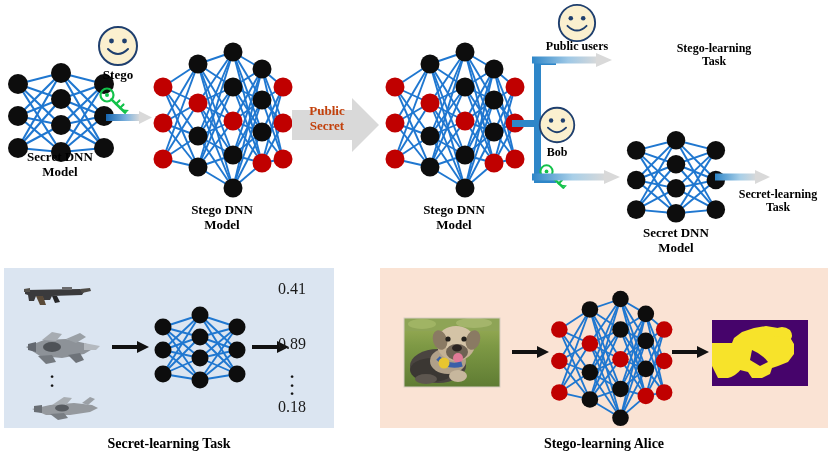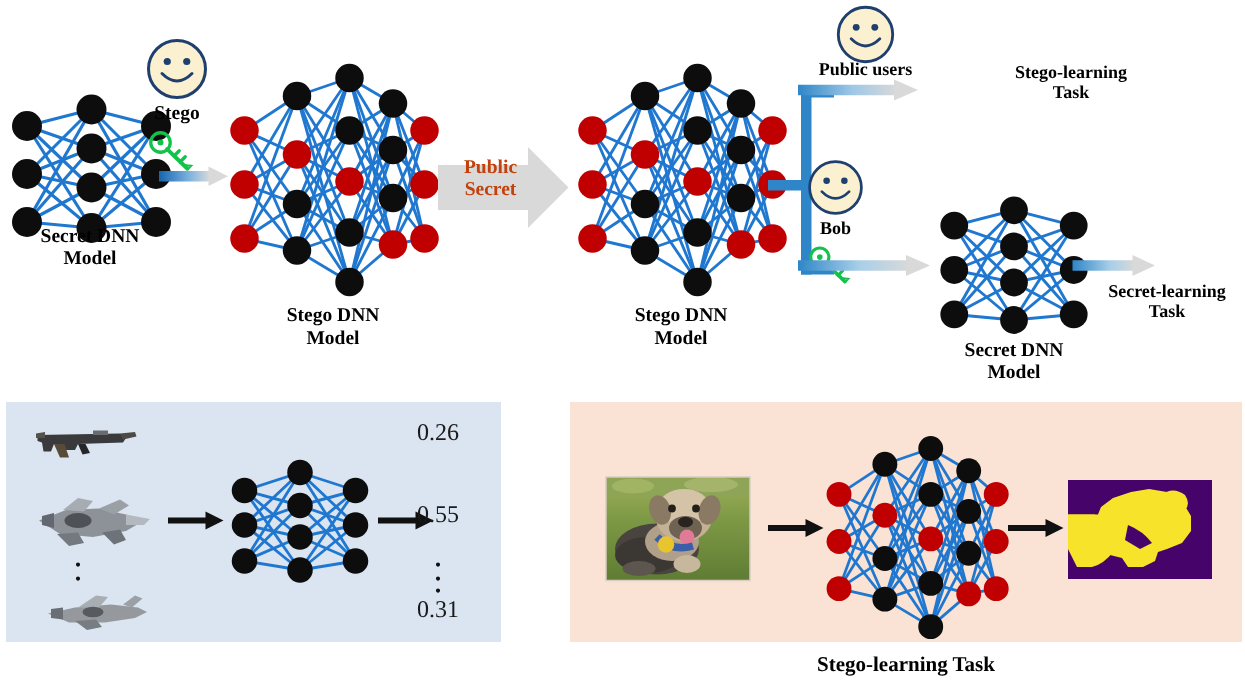--- a/index.html
+++ b/index.html
@@ -565,29 +565,30 @@
     </svg>
   </div>
 
   <div class="abs" style="left:252px; top:340px;">
     <svg width="38" height="14" viewBox="0 0 38 14">
       <rect x="0" y="5" width="27" height="4" fill="#111"></rect>
       <path d="M25 1 L37 7 L25 13 Z" fill="#111"></path>
     </svg>
   </div>
 
-  <div class="abs num" style="left:254px; top:280px; width:76px; text-align:center;">0.26</div>
-  <div class="abs num" style="left:254px; top:335px; width:76px; text-align:center;">0.55</div>
+  <div class="abs num" style="left:254px; top:280px; width:76px; text-align:center;">0.41</div>
+  <div class="abs num" style="left:254px; top:335px; width:76px; text-align:center;">0.89</div>
   <div class="abs dots-v" style="left:254px; top:373px; width:76px;">
     <span style="display:block;">·</span>
       <span style="display:block;">·</span>
       <span style="display:block;">·</span>
   </div>
-  <div class="abs num" style="left:254px; top:398px; width:76px; text-align:center;">0.31</div>
-
+  <div class="abs num" style="left:254px; top:398px; width:76px; text-align:center;">0.18</div>
+
+  <div class="abs lbl lbl-14" style="left:4px; top:436px; width:330px;">Secret-learning Task</div>
 
   <div class="abs panel-right" style="left:380px; top:268px; width:448px; height:160px;"></div>
 
   <div class="abs" style="left:404px; top:318px; width:96px; height:69px;">
     <svg width="96" height="69" viewBox="0 0 96 69">
       <defs>
         <linearGradient id="grass" x1="0" y1="0" x2="0" y2="1">
           <stop offset="0%" stop-color="#9fb15a"></stop>
             <stop offset="40%" stop-color="#7e9945"></stop>
             <stop offset="100%" stop-color="#5f7c33"></stop>
@@ -740,15 +741,15 @@
     <svg width="96" height="66" viewBox="0 0 96 66">
       <rect x="0" y="0" width="96" height="66" fill="#46046b"></rect>
       <path d="M0 23 L20 23 L22 18 L30 12 L42 8 L54 6 L66 8 L76 14 L82 24 L82 34 L76 42 L66 46 L60 48 L58 54 L50 58 L40 58 L36 52 L28 50 L20 52 L14 58 L6 58 L2 50 L0 46 Z" fill="#f7e32a"></path>
       <path d="M0 23 L18 23 L18 42 L0 42 Z" fill="#f7e32a"></path>
       <path d="M62 10 Q70 4 78 10 Q82 16 78 20 Q70 16 62 16 Z" fill="#f7e32a"></path>
       <path d="M30 48 Q24 56 16 58 L10 58 L12 50 Z" fill="#f7e32a"></path>
       <path d="M40 30 Q50 34 56 42 L48 46 L38 40 Z" fill="#46046b"></path>
     </svg>
   </div>
 
-  <div class="abs lbl lbl-14" style="left:380px; top:436px; width:448px;">Stego-learning Task</div>
+  <div class="abs lbl lbl-14" style="left:380px; top:436px; width:448px;">Stego-learning Alice</div>
 
 </div>
 
 </body></html>

